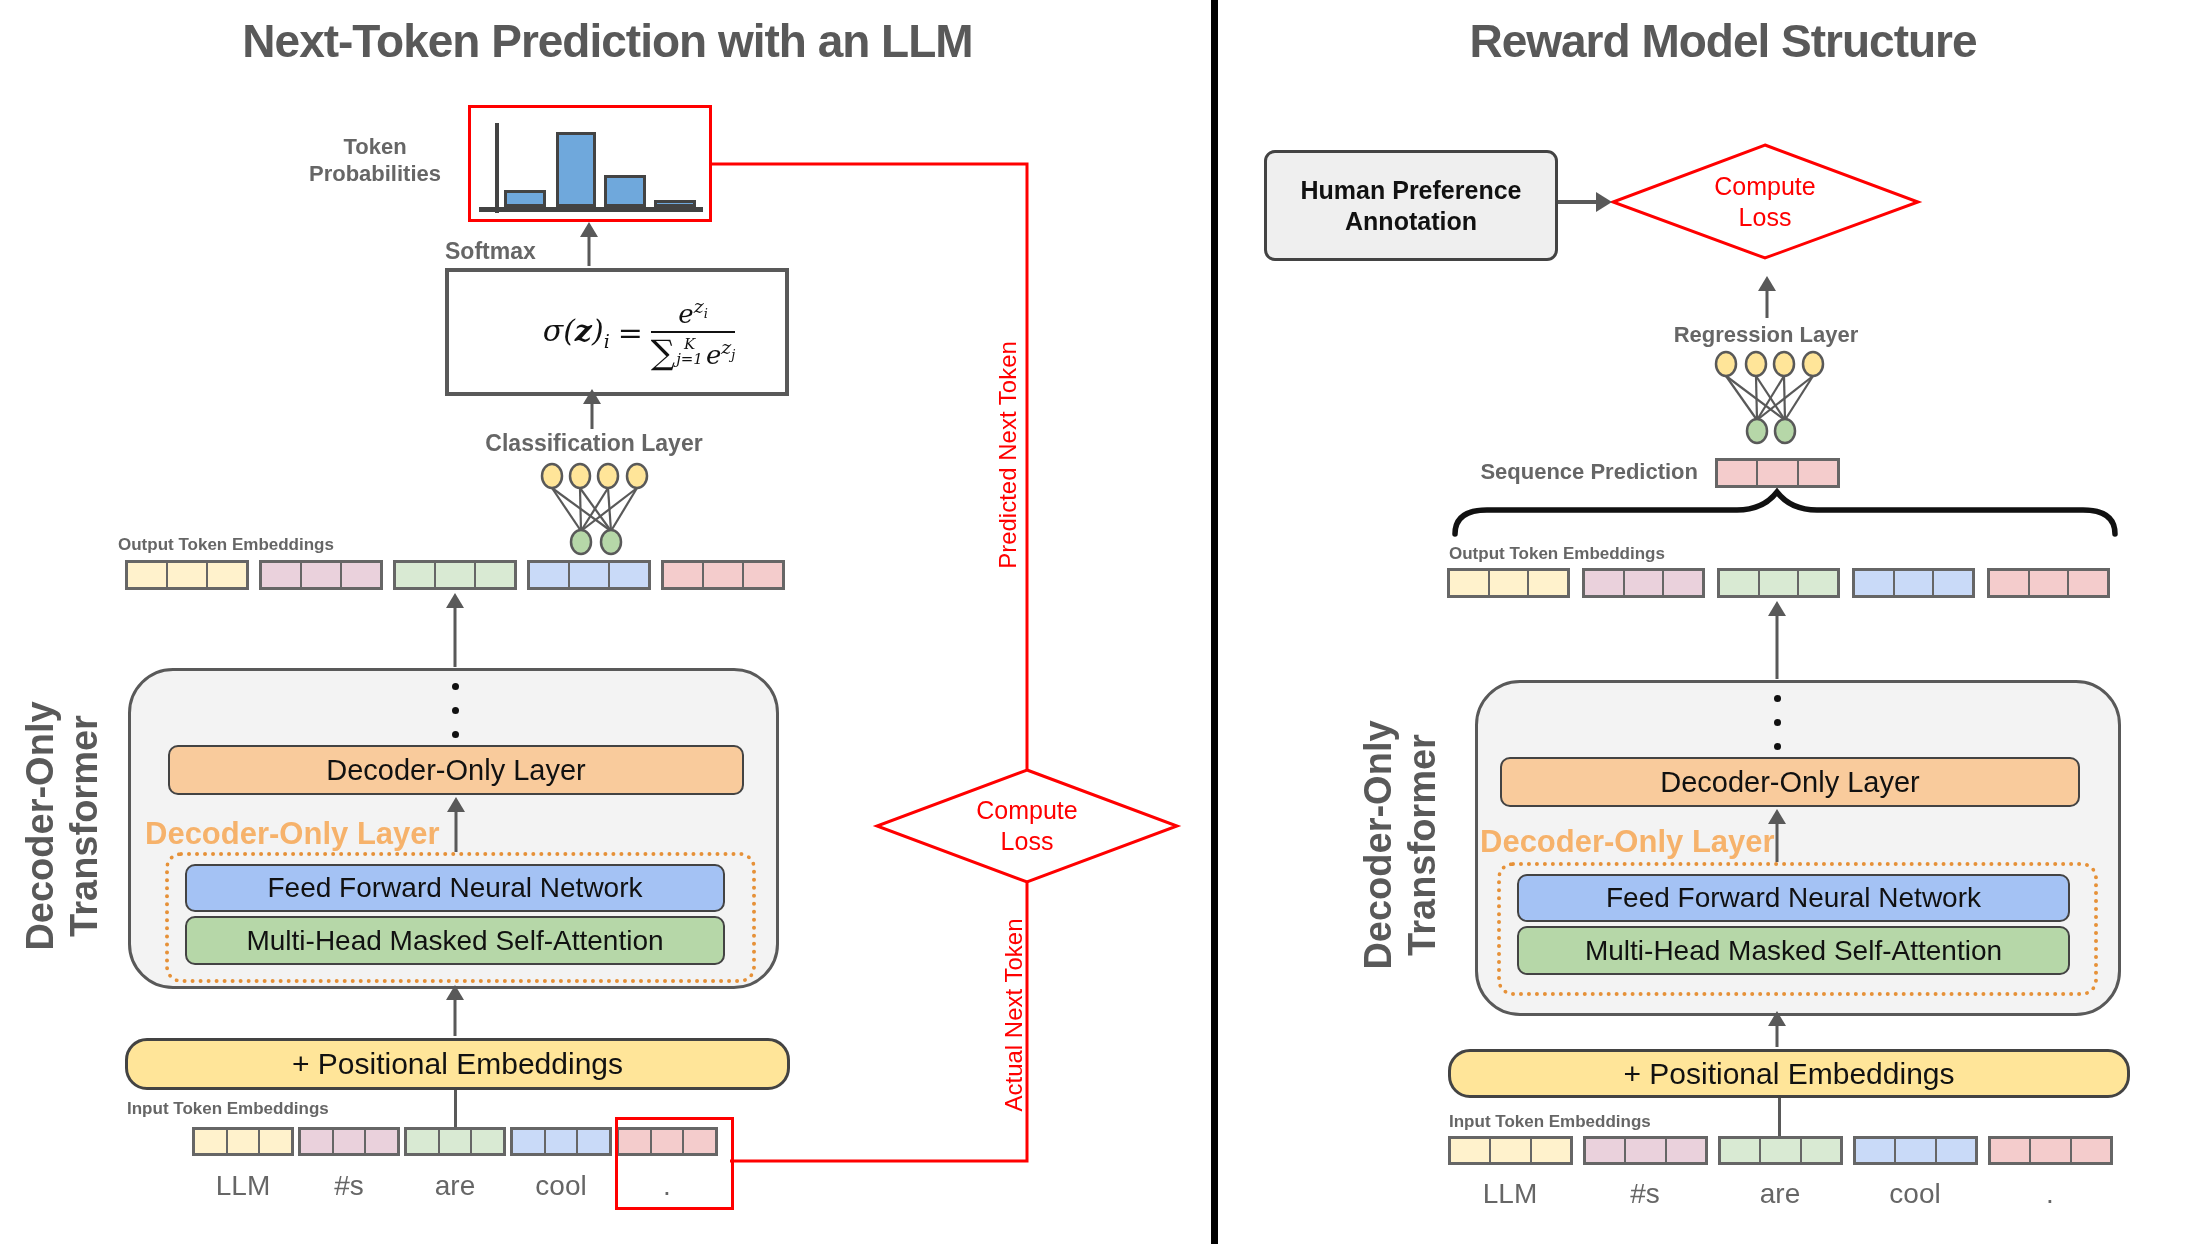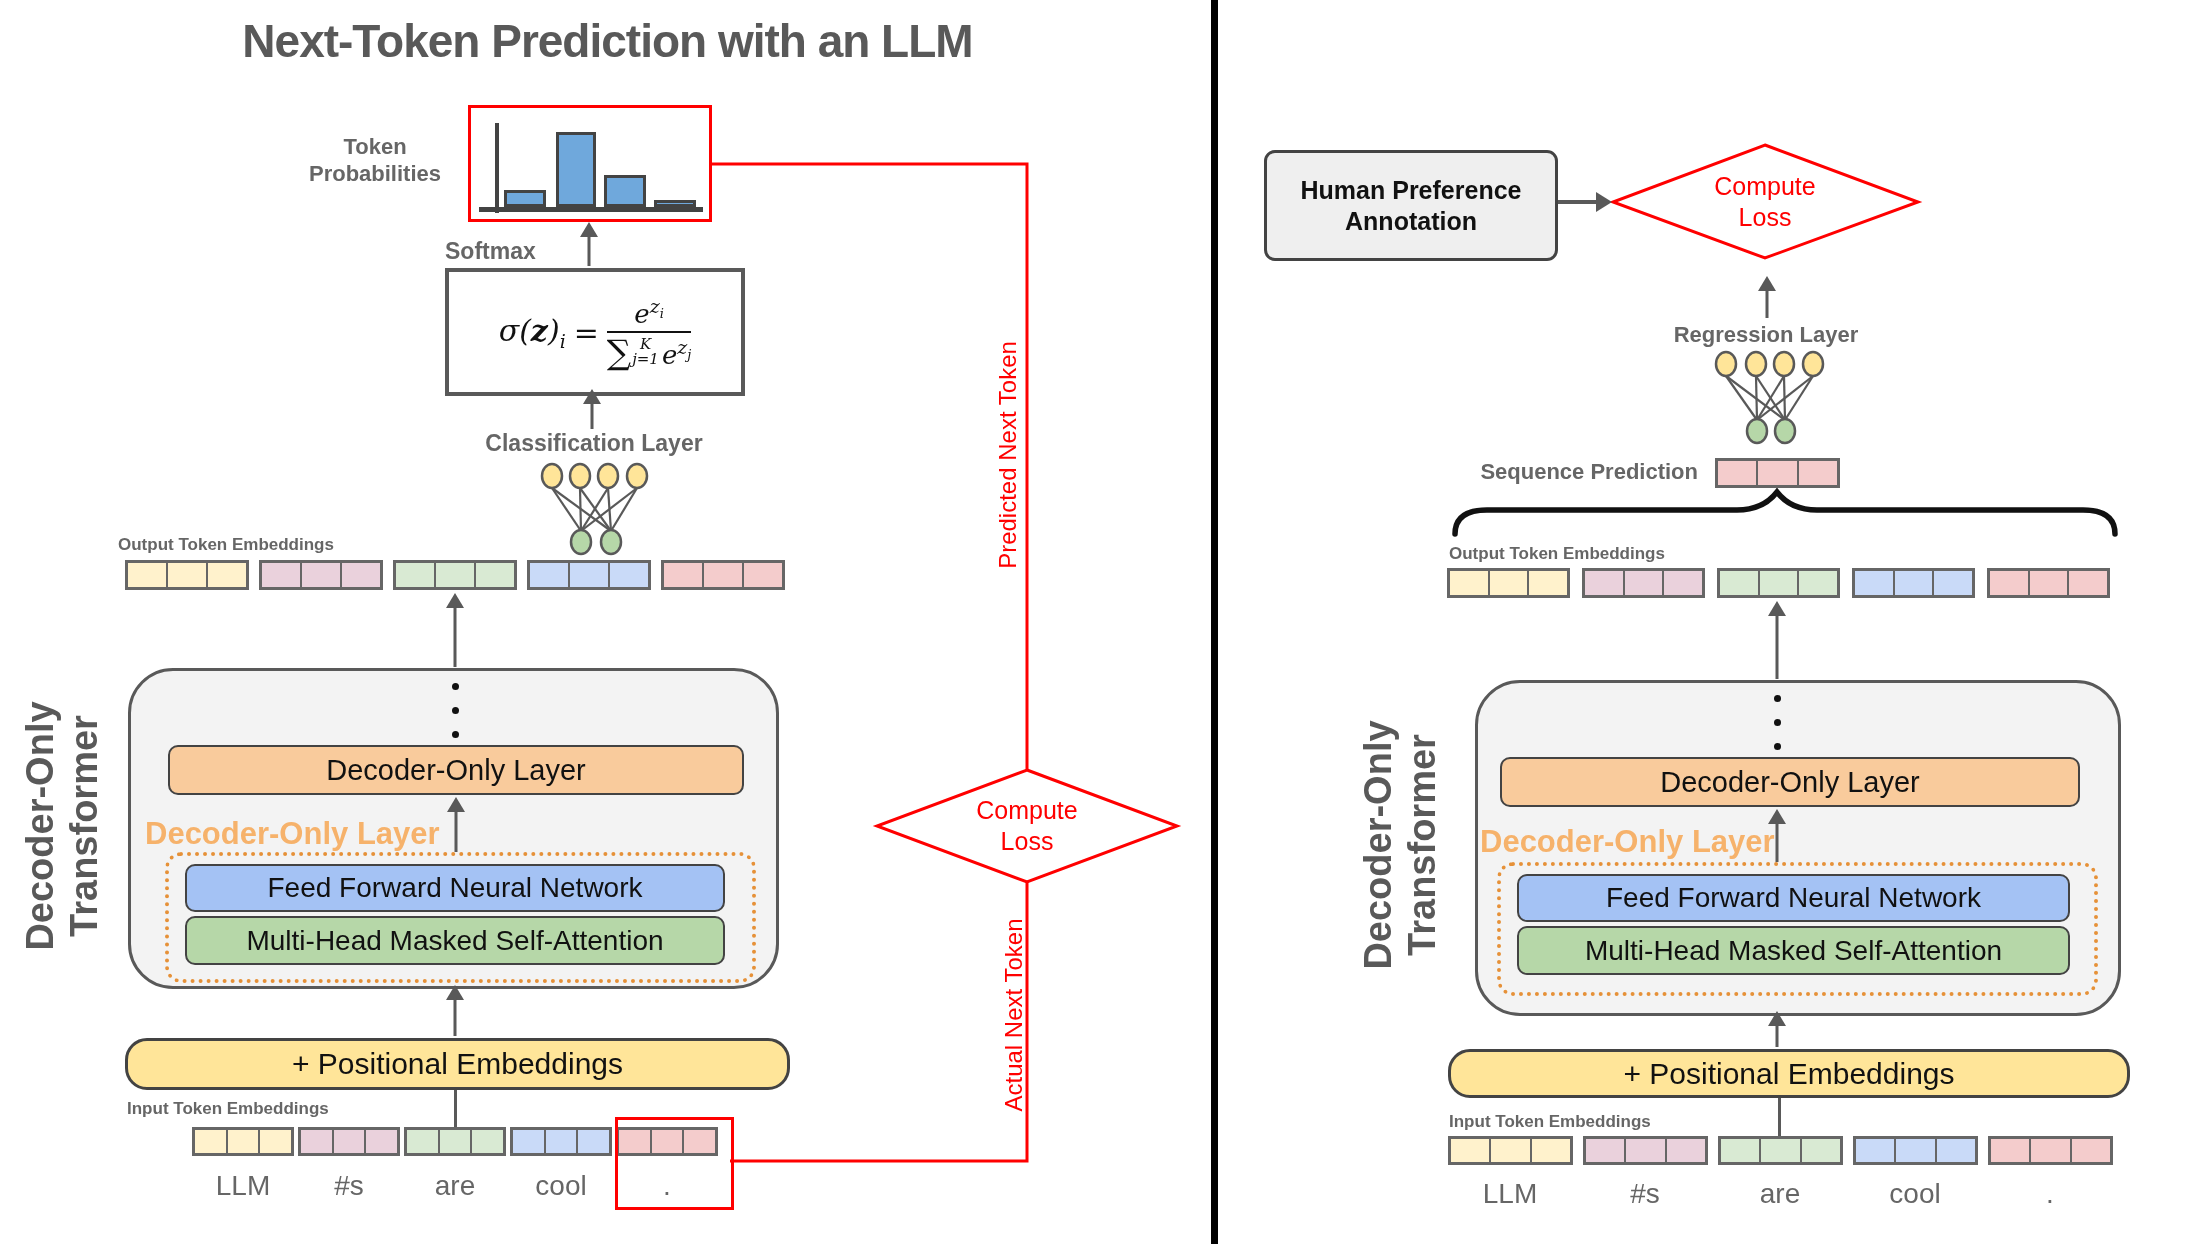--- a/index.html
+++ b/index.html
@@ -16,21 +16,21 @@
   
   .redbox{position:absolute;border:3px solid var(--red_accent,#f00);background:#fff;}
 
   
   .axis{position:absolute;background:var(--border_dark,#434343);}
   .bar{position:absolute;bottom:12px;background:var(--bar_blue,#6fa8dc);
        border:3.5px solid var(--border_dark,#434343);box-sizing:border-box;}
 
   
   .fbox{position:absolute;border:4px solid var(--border_gray,#595959);background:#fff;
-        display:flex;align-items:center;justify-content:center;}
+        display:flex;align-items:center;justify-content:center;padding-left:44px;}
   .formula{font-family:"DejaVu Serif",serif;font-style:italic;color:#111;font-size:30px;
            display:flex;align-items:center;gap:8px;}
   .formula sub{font-size:19px;}
   .formula sup{font-size:19px;}
   .formula .bz{font-weight:bold;}
   .frac{display:inline-flex;flex-direction:column;align-items:center;font-size:26px;}
   .frac .num{padding:0 6px 3px;}
   .frac .den{border-top:2.5px solid #111;padding-top:2px;display:flex;align-items:center;}
   .sum{font-size:34px;font-style:normal;line-height:1;}
   .lims{display:inline-flex;flex-direction:column;font-size:15px;line-height:15px;
@@ -287,20 +287,21 @@
 
   <div class="vred" style="left:1008px;top:455px;">Predicted Next Token</div>
   <div class="vred" style="left:1014px;top:1015px;">Actual Next Token</div>
   <div class="diamond-label" style="left:1027px;top:826px;">
     <span>Compute</span><br>
     <span>Loss</span>
   </div>
 
   <div class="divider" style="left:1211px;top:0;width:7px;height:1244px;"></div>
 
+  <div class="title" style="left:1398px;top:14px;width:650px;">Reward Model Structure</div>
 
   <div class="humanbox" style="left:1264px;top:150px;width:288px;height:105px;">
     <span>Human Preference</span>
     <span>Annotation</span>
   </div>
 
   <div class="diamond-label" style="left:1765px;top:202px;">
     <span>Compute</span><br>
     <span>Loss</span>
   </div>

